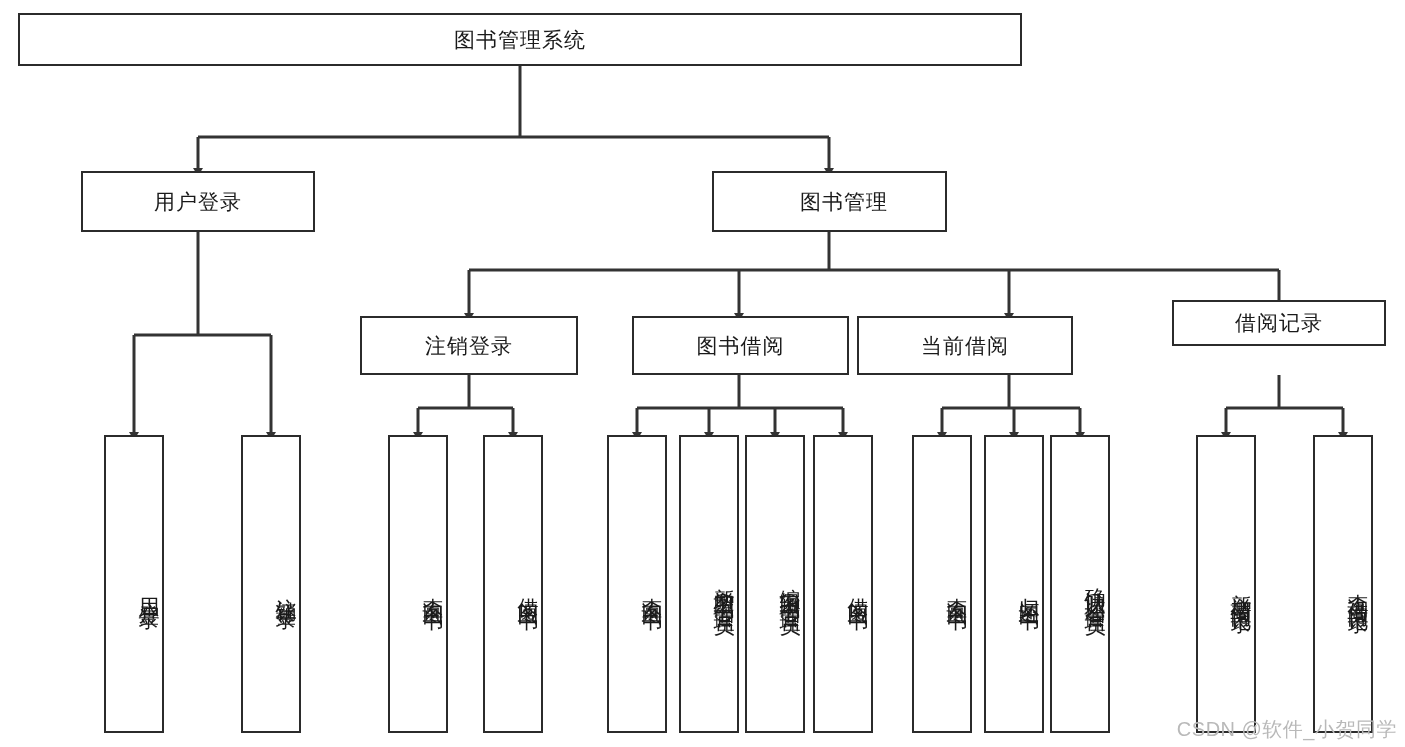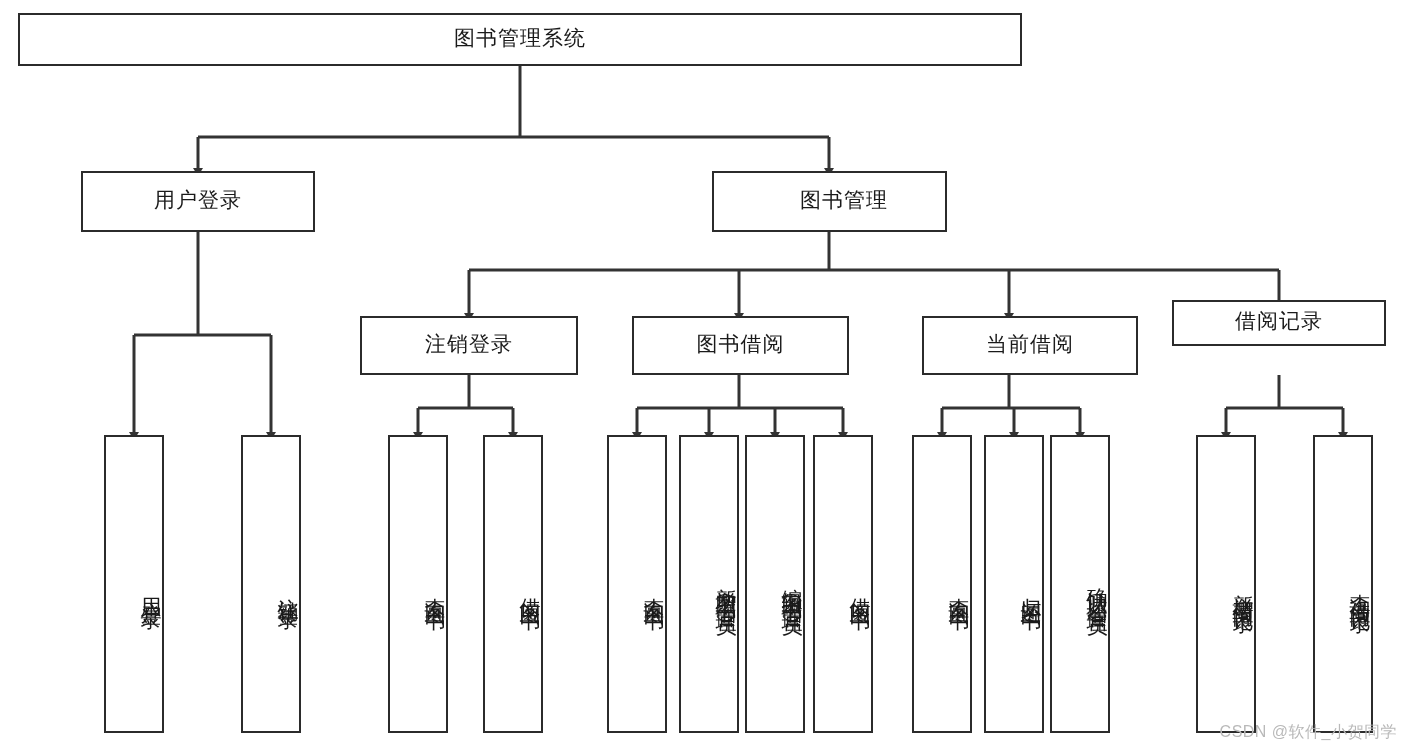--- a/index.html
+++ b/index.html
@@ -29,21 +29,20 @@
   .node {
     position: absolute;
     box-sizing: border-box;
     border: 2px solid #a3a3a3;
     background: #ffffff;
     display: flex;
     align-items: center;
     justify-content: center;
     color: #1a1a1a;
     letter-spacing: 1px;
-    font-family: Liberation Mono, monospace;
   }
   .node.horiz {
     font-size: 21px;
     line-height: 1.2;
     text-align: center;
   }
   .node.vert {
     writing-mode: vertical-rl;
     text-orientation: upright;
     font-size: 21px;
@@ -57,21 +56,21 @@
     align-items: flex-start;
   }
   .node-label {
     display: block;
     white-space: pre;
   }
   #watermark {
     position: absolute;
     right: 8px;
     bottom: 4px;
-    font-size: 16px;
+    font-size: 20px;
     color: #b9b9b9;
     letter-spacing: 0.5px;
     white-space: nowrap;
   }
 </style>
 </head>
 <body>
 
 <div id="canvas">
 
@@ -127,21 +126,21 @@
       </div>
       <div class="node horiz" style="left: 712px; top: 171px; width: 235px; height: 61px; border-color: rgb(43, 43, 43); background: rgb(255, 255, 255); color: rgb(26, 26, 26); padding-left: 29px;">
         <span class="node-label">图书管理</span>
       </div>
       <div class="node horiz" style="left: 360px; top: 316px; width: 218px; height: 59px; border-color: rgb(43, 43, 43); background: rgb(255, 255, 255); color: rgb(26, 26, 26);">
         <span class="node-label">注销登录</span>
       </div>
       <div class="node horiz" style="left: 632px; top: 316px; width: 217px; height: 59px; border-color: rgb(43, 43, 43); background: rgb(255, 255, 255); color: rgb(26, 26, 26);">
         <span class="node-label">图书借阅</span>
       </div>
-      <div class="node horiz" style="left: 922px; top: 316px; width: 216px; height: 59px; border-color: rgb(43, 43, 43); background: rgb(255, 255, 255); color: rgb(26, 26, 26);">
+      <div class="node horiz" style="left: 857px; top: 316px; width: 216px; height: 59px; border-color: rgb(43, 43, 43); background: rgb(255, 255, 255); color: rgb(26, 26, 26);">
         <span class="node-label">当前借阅</span>
       </div>
       <div class="node horiz" style="left: 1172px; top: 300px; width: 214px; height: 46px; border-color: rgb(43, 43, 43); background: rgb(255, 255, 255); color: rgb(26, 26, 26);">
         <span class="node-label">借阅记录</span>
       </div>
       <div class="node vert tall" style="left: 104px; top: 435px; width: 60px; height: 298px; border-color: rgb(43, 43, 43); background: rgb(255, 255, 255); color: rgb(26, 26, 26);">
         <span class="node-label">用户登录</span>
       </div>
       <div class="node vert tall" style="left: 241px; top: 435px; width: 60px; height: 298px; border-color: rgb(43, 43, 43); background: rgb(255, 255, 255); color: rgb(26, 26, 26);">
         <span class="node-label">注销登录</span>

